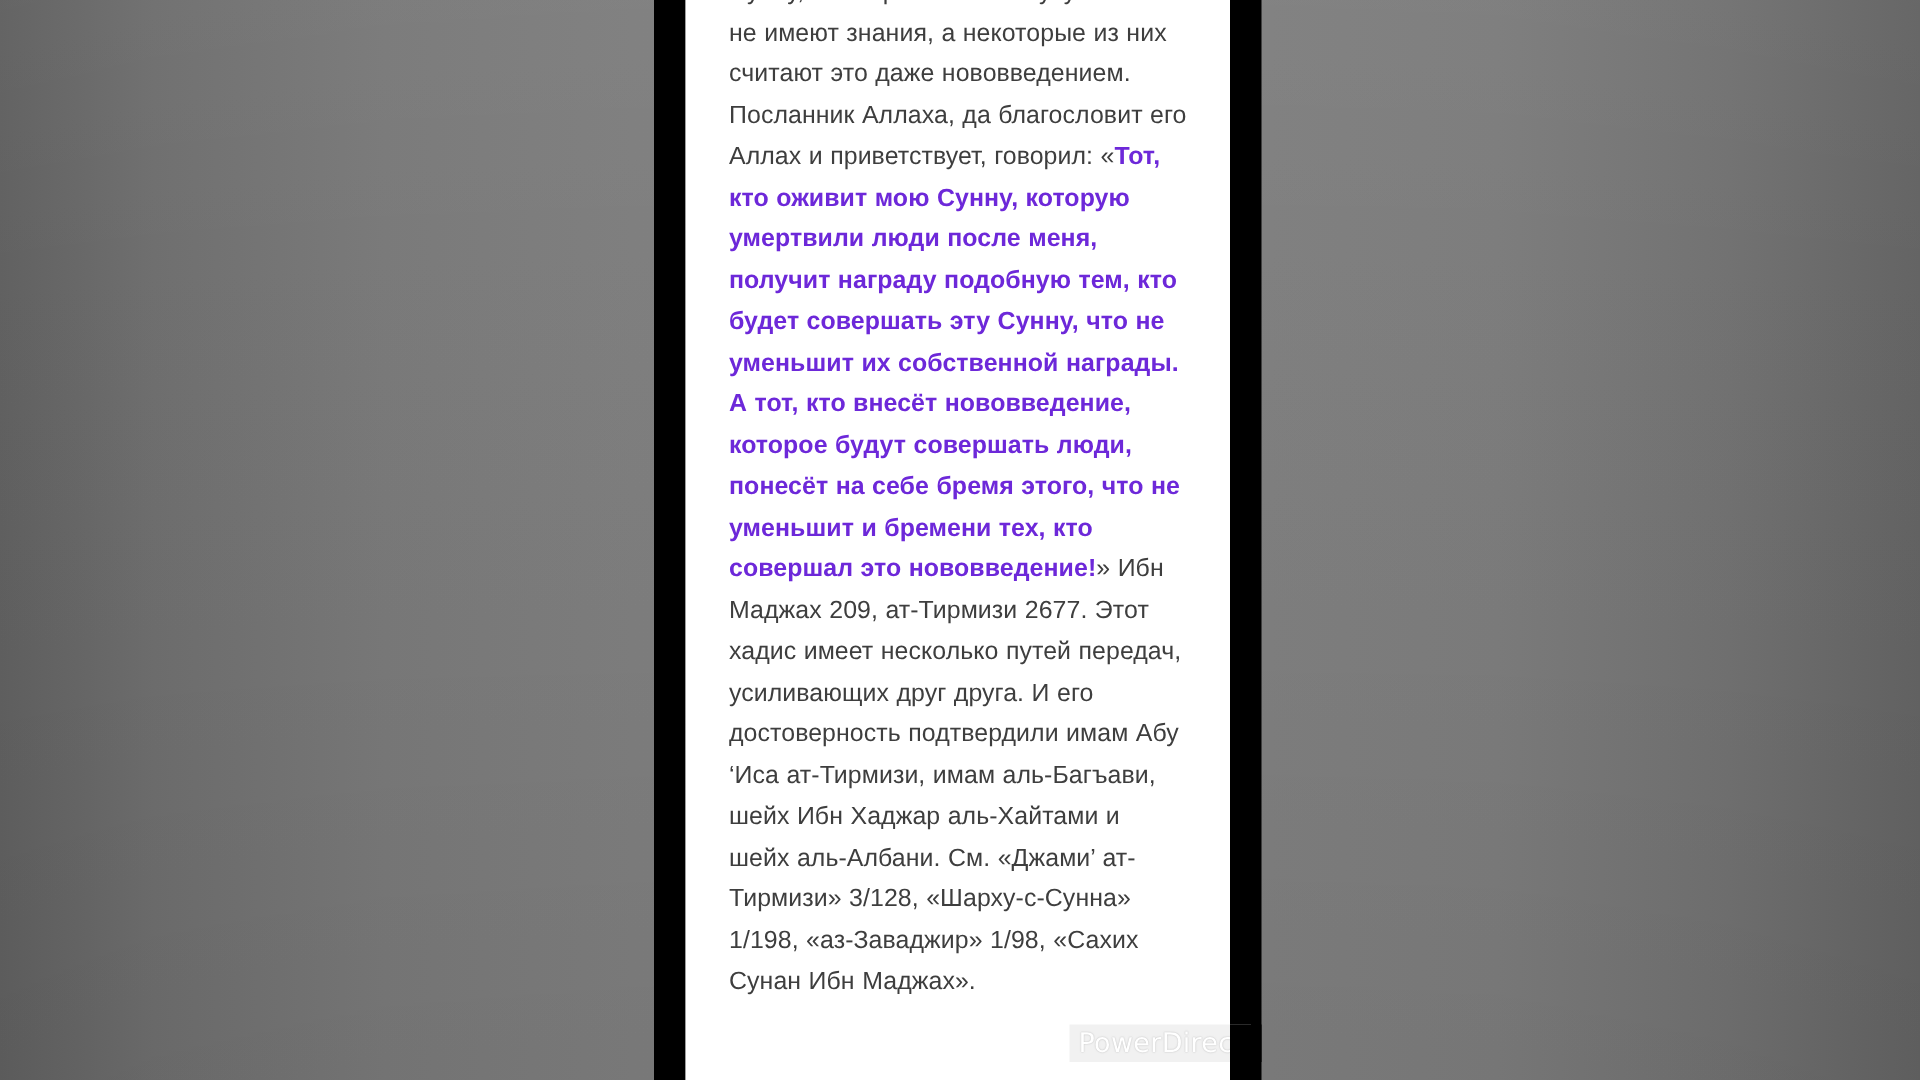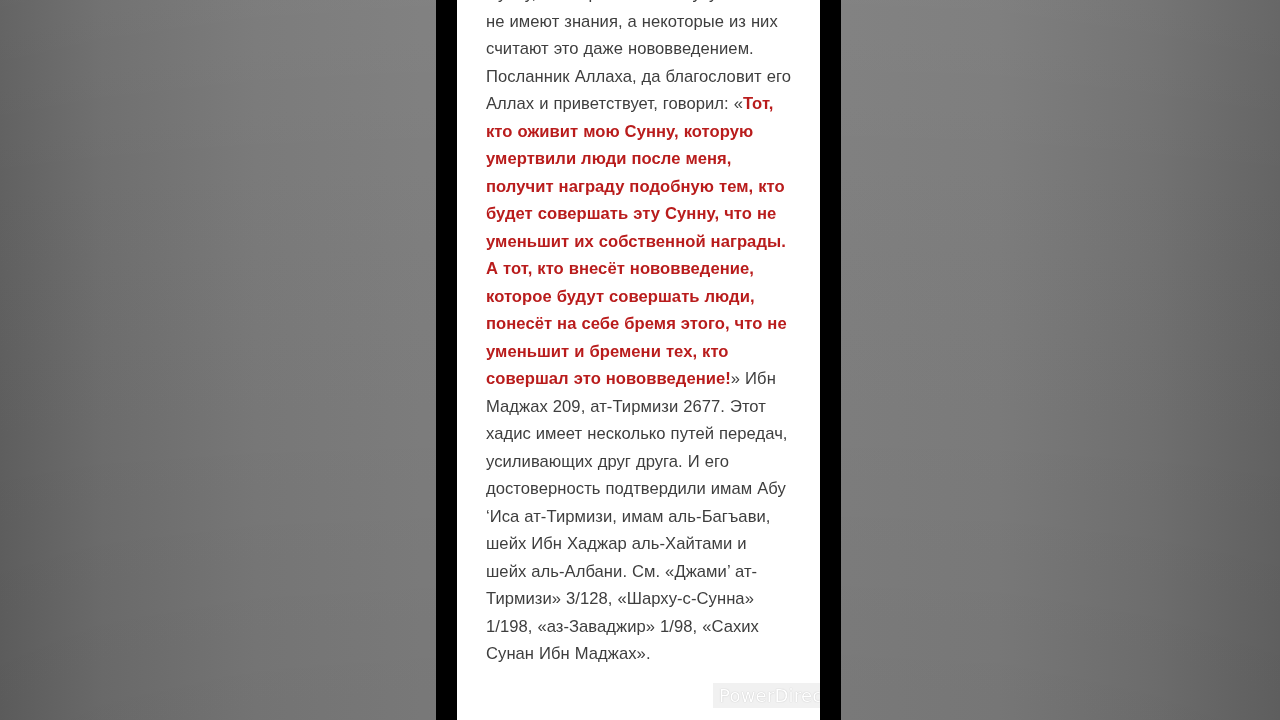--- a/index.html
+++ b/index.html
@@ -78,21 +78,21 @@
     line-height: 27.5px;
     color: #3e3e3e;
     letter-spacing: 0.05px;
     word-spacing: 0.3px;
     text-align: left;
   }
 
   .article b,
   .article .hl {
     font-weight: 700;
-    color: #b91c1c;
+    color: #6d28d9;
   }
 
   
   .watermark {
     position: absolute;
     left: 713px;
     top: 683px;
     width: 121px;
     height: 25px;
     background: rgba(235, 235, 235, 0.72);

